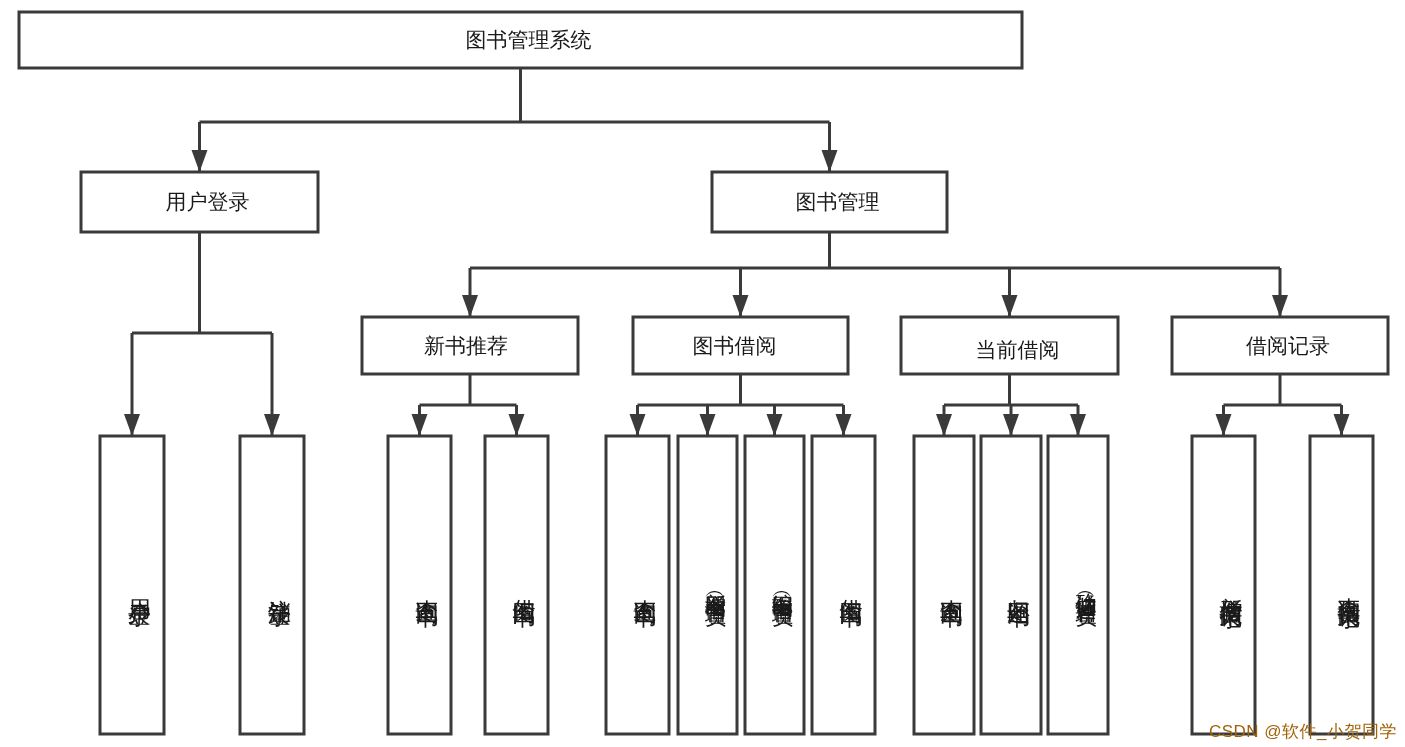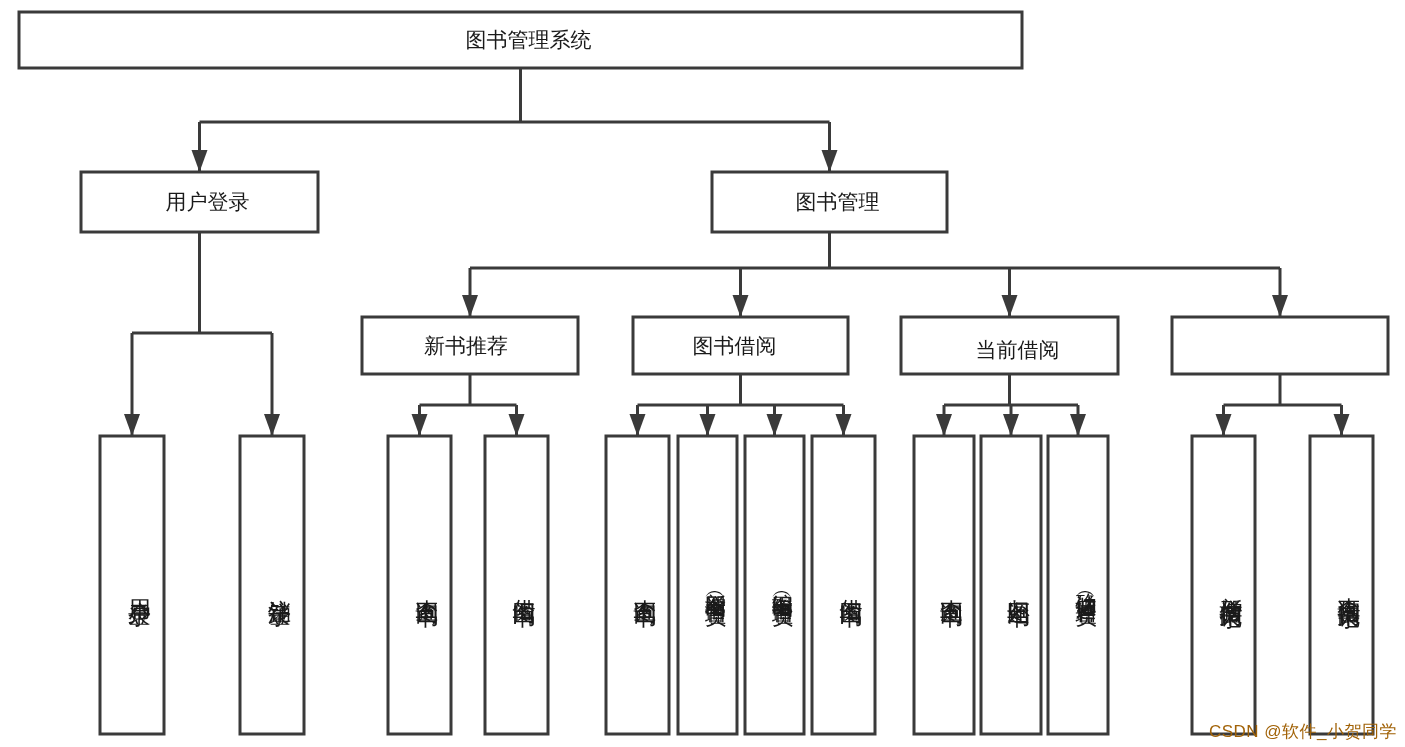--- a/index.html
+++ b/index.html
@@ -135,20 +135,21 @@
   <div class="label-layer">
 
     <div class="hlabel" id="lbl-root" style="left: 19px; top: 12px; width: 1003px; height: 56px;">图书管理系统</div>
 
     <div class="hlabel" id="lbl-l1-0" style="left: 81px; top: 172px; width: 237px; height: 60px;">用户登录</div>
     <div class="hlabel" id="lbl-l1-1" style="left: 712px; top: 172px; width: 235px; height: 60px; border-radius: 24px;">图书管理</div>
 
     <div class="hlabel" id="lbl-l2-0" style="left: 362px; top: 317px; width: 192px; height: 57px;">新书推荐</div>
     <div class="hlabel" id="lbl-l2-1" style="left: 633px; top: 317px; width: 187px; height: 57px;">图书借阅</div>
     <div class="hlabel" id="lbl-l2-2" style="left: 901px; top: 317px; width: 217px; height: 66px;">当前借阅</div>
+    <div class="hlabel" id="lbl-l2-3" style="left: 1172px; top: 317px; width: 216px; height: 57px;">借阅记录</div>
 
     <div class="vlabel" id="lbl-leaf-0" style="left: 100px; top: 436px; width: 64px; height: 298px;">用户登录</div>
     <div class="vlabel" id="lbl-leaf-1" style="left: 240px; top: 436px; width: 64px; height: 298px;">注销登录</div>
     <div class="vlabel" id="lbl-leaf-2" style="left: 388px; top: 436px; width: 63px; height: 298px;">查询图书</div>
     <div class="vlabel" id="lbl-leaf-3" style="left: 485px; top: 436px; width: 63px; height: 298px;">借阅图书</div>
     <div class="vlabel" id="lbl-leaf-4" style="left: 606px; top: 436px; width: 63px; height: 298px;">查询图书</div>
     <div class="vlabel" id="lbl-leaf-5" style="left: 678px; top: 436px; width: 59px; height: 298px; font-size: 21px;">新增图书（管理员）</div>
     <div class="vlabel" id="lbl-leaf-6" style="left: 745px; top: 436px; width: 59px; height: 298px; font-size: 21px;">编辑图书（管理员）</div>
     <div class="vlabel" id="lbl-leaf-7" style="left: 812px; top: 436px; width: 63px; height: 298px;">借阅图书</div>
     <div class="vlabel" id="lbl-leaf-8" style="left: 914px; top: 436px; width: 60px; height: 298px;">查询图书</div>

